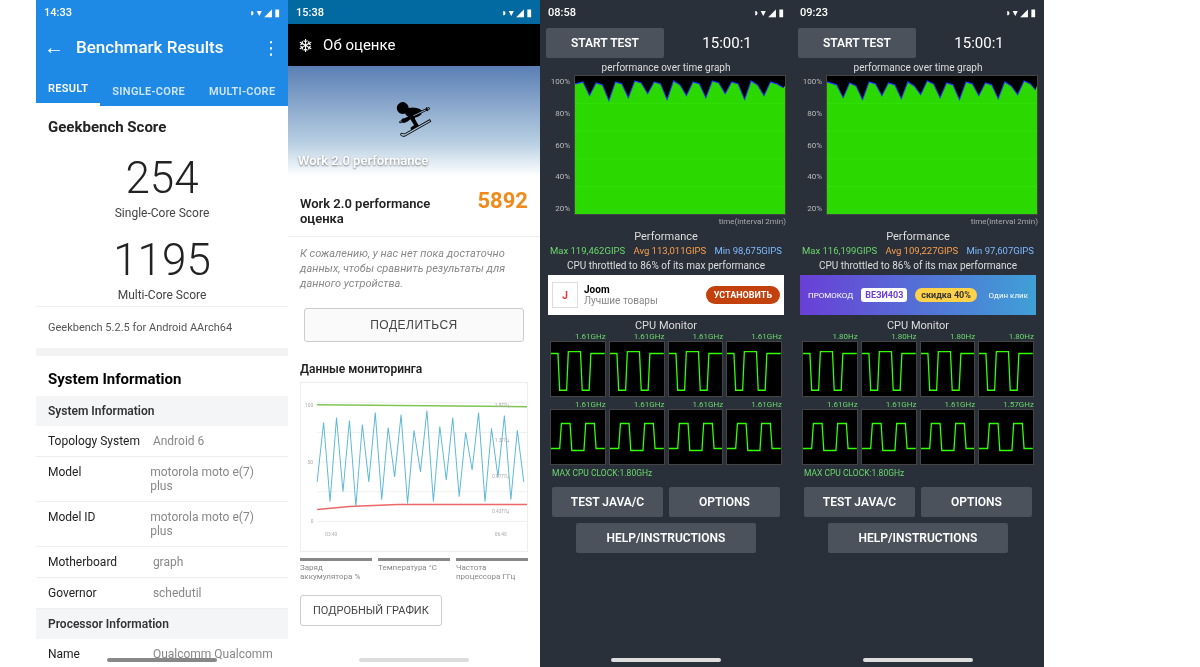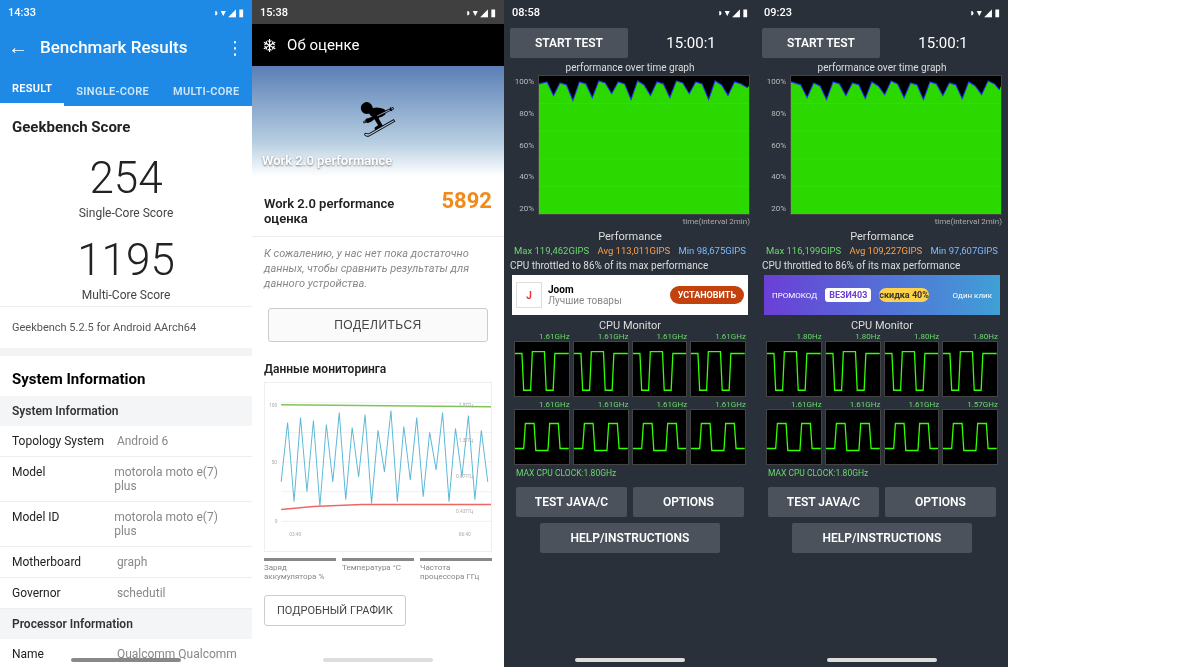--- a/index.html
+++ b/index.html
@@ -1,29 +1,29 @@
 <!DOCTYPE html>
 <html><head>
 <meta charset="utf-8">
 <style>
   * { box-sizing: border-box; margin: 0; padding: 0; }
   html, body { width: 1200px; height: 667px; overflow: hidden; font-family: Roboto, Arial, sans-serif; }
-  .wrap { display: flex; width: 1008px; height: 667px; }
+  .wrap { display: flex; width: 1008px; height: 667px; margin-left: 36px; }
   .phone { height: 667px; position: relative; overflow: hidden; }
   .p1 { width: 300px; background: #fff; }
   .p2 { width: 300px; background: #fff; }
   .p3 { width: 300px; background: #29303a; color: #fff; }
   .p4 { width: 300px; background: #29303a; color: #fff; }
 
   
   .status { height: 24px; display: flex; align-items: center; justify-content: space-between; padding: 0 8px; font-size: 11px; font-weight: 500; }
   .status .right { display: flex; gap: 4px; align-items: center; }
   .p1 .status, .p2 .status { color: #fff; }
   .p1 .status { background: #1f89e6; }
-  .p2 .status { background: #404040; }
+  .p2 .status { background: #0369a1; }
   .p3 .status, .p4 .status { background: #29303a; color: #fff; }
   .sicon { font-size: 10px; }
 
   
   .navbar { position: absolute; bottom: 0; left: 0; right: 0; height: 14px; display:flex; justify-content:center; align-items:center;}
   .handle { width: 110px; height: 4px; border-radius: 2px; background: #888; }
   .p2 .handle, .p3 .handle, .p4 .handle { background: #ddd; }
   .p3 .navbar, .p4 .navbar { background:#29303a; }
 
   
@@ -74,27 +74,27 @@
   .th .timer { flex:1; text-align:center; font-size:15px; color:#fff;}
   .th-graph-lbl { text-align:center; font-size:10px; color:#ddd; margin:2px 0;}
   .th-perf { height:140px; display:flex; gap:2px;}
   .th-axis { width:26px; display:flex; flex-direction:column; justify-content:space-between; font-size:8px; color:#bbb; text-align:right; padding:2px 2px;}
   .th-canvas { flex:1; background:#000; border:1px solid #444; position:relative;}
   .th-canvas svg { width:100%; height:100%;}
   .th-time { text-align:right; font-size:8px; color:#aaa; margin-top:2px;}
   .th-sec { text-align:center; font-size:11px; color:#ddd; margin-top:4px;}
   .th-stats { display:flex; justify-content:space-between; font-size:9.5px; padding:2px 4px;}
   .th-stats .max{color:#6bd96b;} .th-stats .avg{color:#ff9f4a;} .th-stats .min{color:#7fb9ff;}
-  .th-throttle { text-align:left; font-size:10px; color:#ddd; margin:2px 0 4px 0;}
+  .th-throttle { text-align:center; font-size:10px; color:#ddd; margin:2px 0 4px 0;}
   .ad-joom { background:#fff; color:#000; height:40px; margin:0 2px 4px 2px; display:flex; align-items:center; padding:4px; gap:6px; font-size:10px;}
   .ad-joom .logo { width:26px; height:26px; background:#fff; border:1px solid #ddd; display:flex; align-items:center; justify-content:center; font-weight:700; color:#e33;}
   .ad-joom .install { margin-left:auto; background:#c2410c; color:#fff; border-radius:12px; padding:4px 8px; font-weight:700; font-size:9px;}
   .ad-promo { height:40px; margin:0 2px 4px 2px; background:linear-gradient(90deg,#6a3fd6,#3fa0d6); display:flex; align-items:center; padding:4px 8px; gap:8px; font-size:9px; color:#fff;}
   .ad-promo .code { background:#fff; color:#6a3fd6; padding:2px 4px; border-radius:3px; font-weight:700;}
-  .ad-promo .pill { background:#ffd24a; color:#333; border-radius:10px; padding:2px 0; font-weight:700;}
+  .ad-promo .pill { background:#ffd24a; color:#333; border-radius:10px; padding:2px 6px; font-weight:700;}
   .cpu-grid { display:grid; grid-template-columns:repeat(4,1fr); gap:3px; margin:0 4px;}
   .cpu-row-lbl { display:grid; grid-template-columns:repeat(4,1fr); gap:3px; margin:0 4px; font-size:8px; color:#6bd96b; text-align:right;}
   .cpu-cell { height:56px; background:#000; border:1px solid #444; position:relative;}
   .cpu-cell svg{width:100%;height:100%;}
   .cpu-max { font-size:8.5px; color:#6bd96b; padding:3px 6px;}
   .th-bot { display:flex; gap:6px; margin:6px 6px 0 6px;}
   .th-help { margin:6px auto 0 auto; width:180px;}
 </style>
 </head>
 <body>

